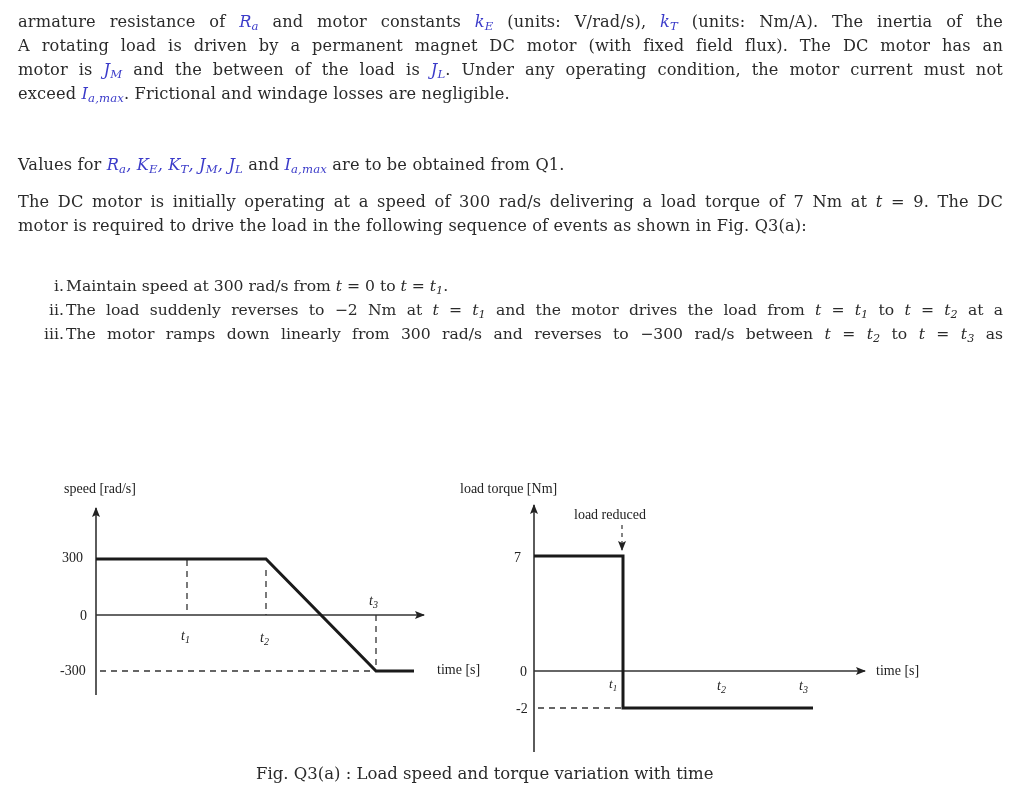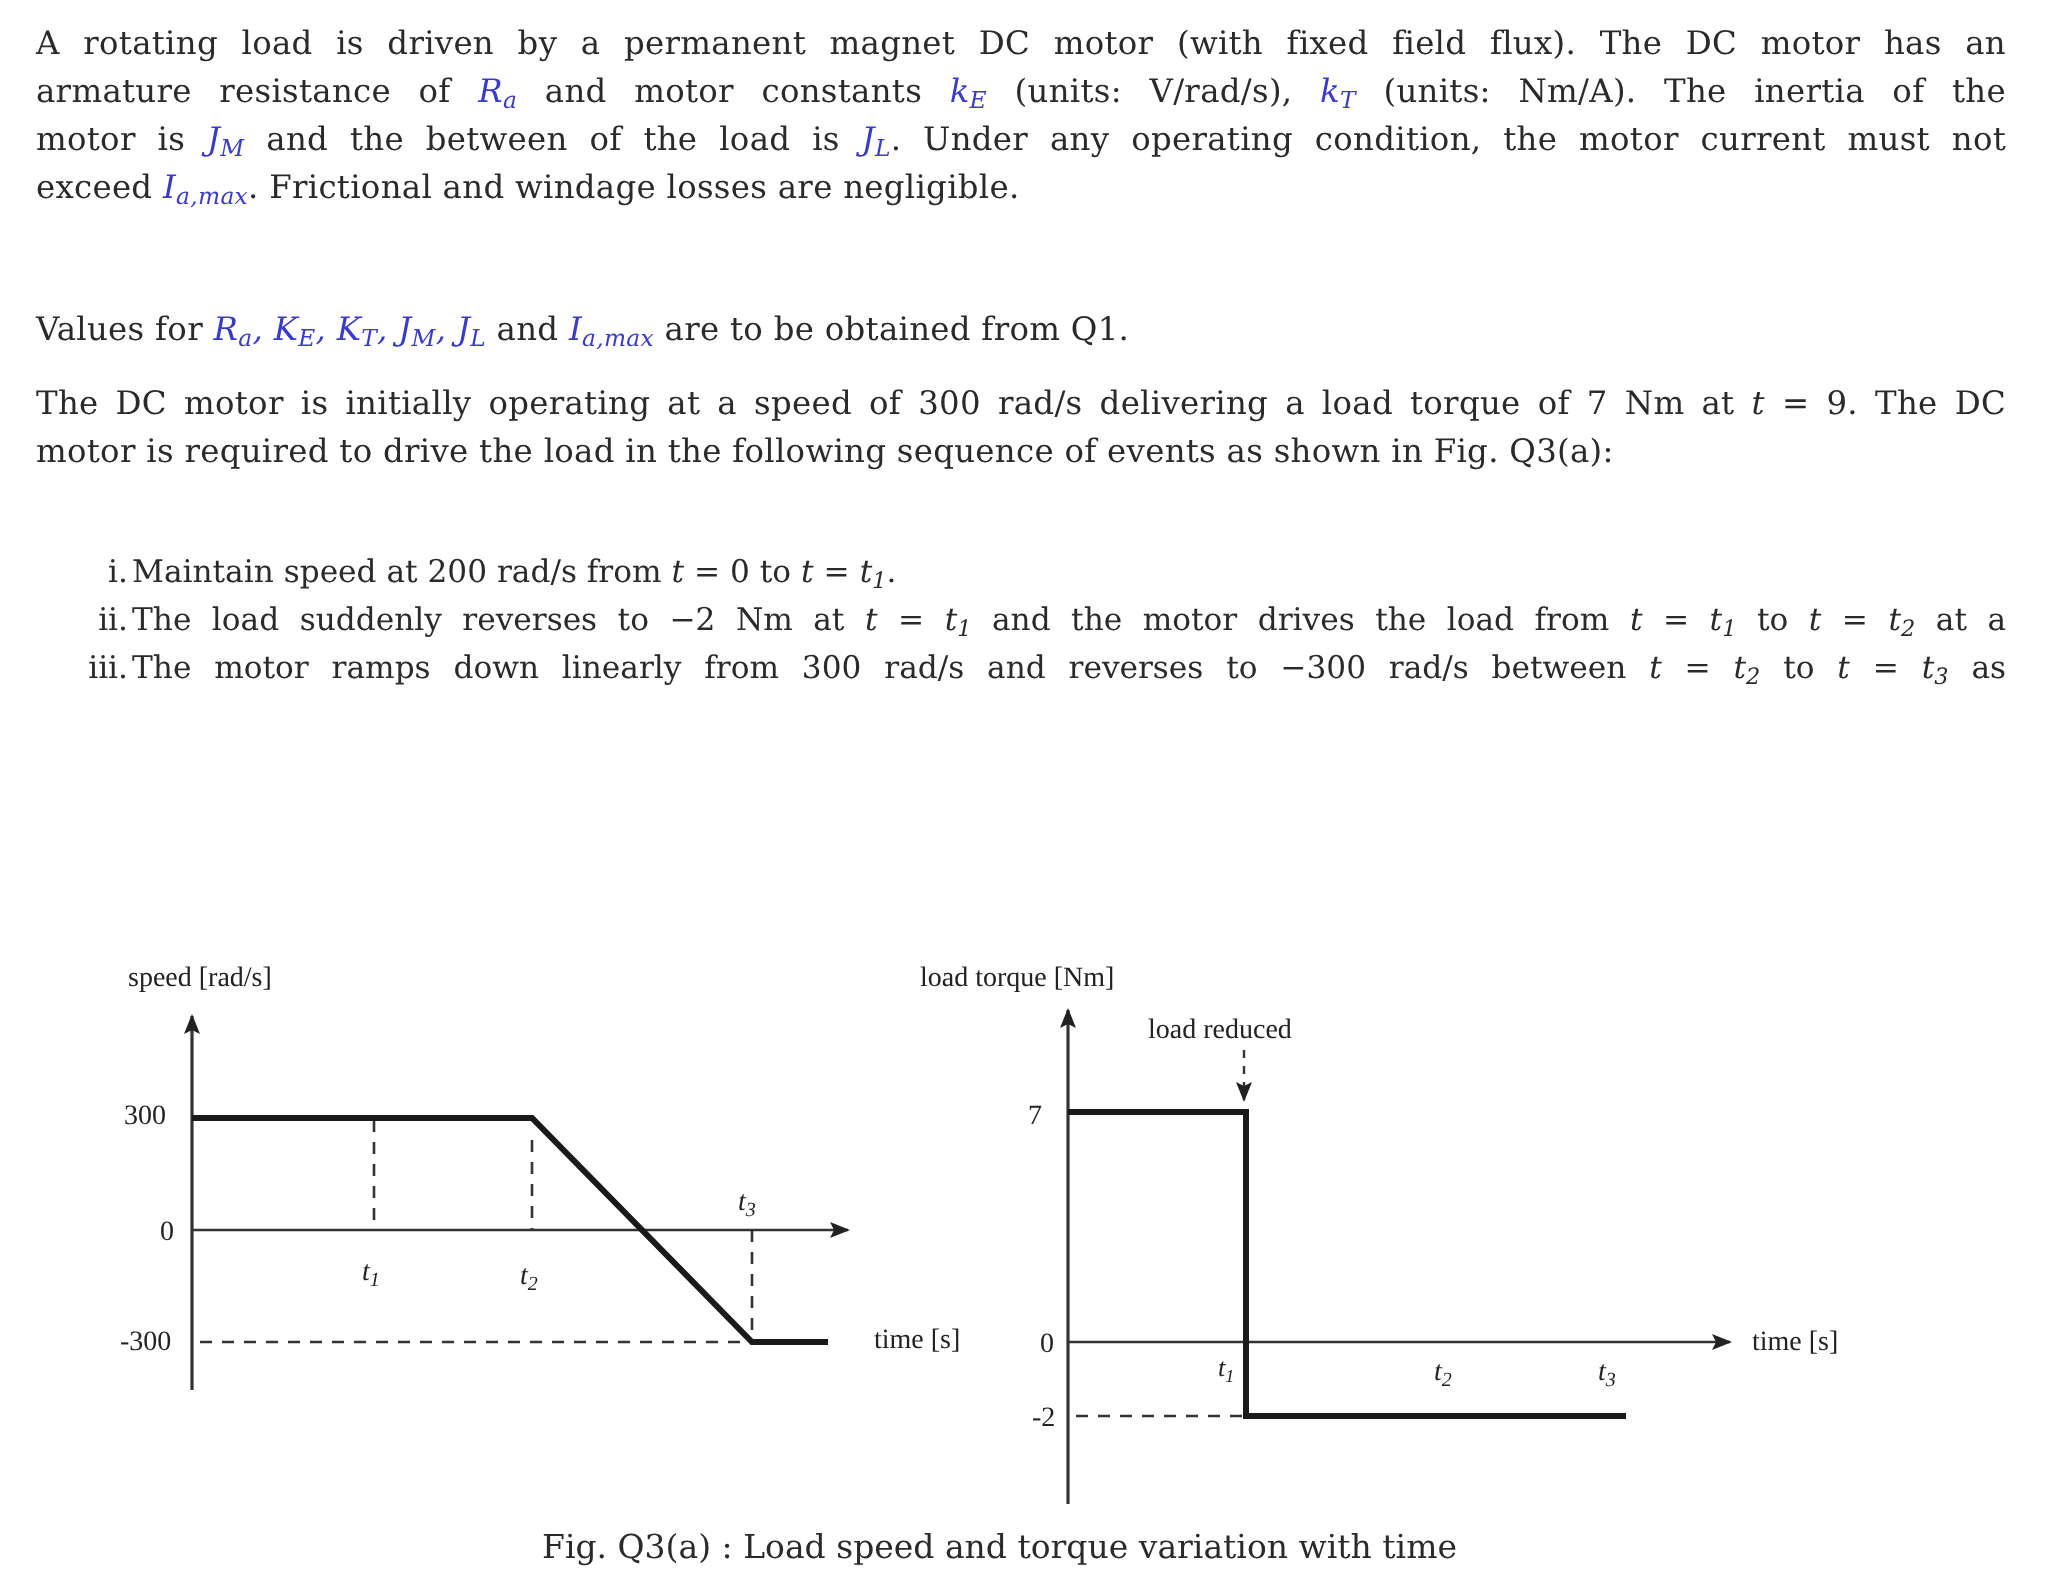--- a/index.html
+++ b/index.html
@@ -11,46 +11,46 @@
   .para .ln.last { text-align-last: left; }
   .v { color: #3b3bc9; font-style: italic; }
   .m { font-style: italic; }
   sub { font-size: 0.72em; vertical-align: -0.25em; line-height: 0; }
   .list { position: absolute; left: 18px; width: 985px; font-size: 15.6px; line-height: 24px; }
   .item { position: relative; padding-left: 48px; }
   .item .num { position: absolute; left: 2px; width: 44px; text-align: right; padding-right: 4px; }
   .item .ln { display: block; white-space: nowrap; }
   .item .ln.j { text-align-last: justify; text-align: justify; }
   svg text { font-family: "Liberation Serif", "DejaVu Serif", serif; fill: #222; }
-  .caption { position: absolute; left: 256px; top: 764px; font-size: 16.5px; color: #2a2a2a; margin-left: 15px; }
+  .caption { position: absolute; left: 256px; top: 764px; font-size: 16.5px; color: #2a2a2a; }
   .fig { position: absolute; }
 </style>
 </head>
 <body>
 
 <div class="para" style="top:10px;">
+  <span class="ln"><span>armature resistance of </span><span class="v"><span>R</span><sub>a</sub></span><span> and motor constants </span><span class="v"><span>k</span><sub>E</sub></span><span> (units: V/rad/s), </span><span class="v"><span>k</span><sub>T</sub></span><span> (units: Nm/A). The inertia of the</span></span>
   <span class="ln">A rotating load is driven by a permanent magnet DC motor (with fixed field flux). The DC motor has an</span>
-  <span class="ln"><span>armature resistance of </span><span class="v"><span>R</span><sub>a</sub></span><span> and motor constants </span><span class="v"><span>k</span><sub>E</sub></span><span> (units: V/rad/s), </span><span class="v"><span>k</span><sub>T</sub></span><span> (units: Nm/A). The inertia of the</span></span>
   <span class="ln"><span>motor is </span><span class="v"><span>J</span><sub>M</sub></span><span> and the between of the load is </span><span class="v"><span>J</span><sub>L</sub></span><span>. Under any operating condition, the motor current must not</span></span>
   <span class="ln last"><span>exceed </span><span class="v"><span>I</span><sub>a,max</sub></span><span>. Frictional and windage losses are negligible.</span></span>
 </div>
 
 <div class="para" style="top:141px;margin-top:12px;">
   <span class="ln last"><span>Values for </span><span class="v"><span>R</span><sub>a</sub></span><span class="v">, </span><span class="v"><span>K</span><sub>E</sub></span><span class="v">, </span><span class="v"><span>K</span><sub>T</sub></span><span class="v">, </span><span class="v"><span>J</span><sub>M</sub></span><span class="v">, </span><span class="v"><span>J</span><sub>L</sub></span><span> and </span><span class="v"><span>I</span><sub>a,max</sub></span><span> are to be obtained from Q1.</span></span>
 </div>
 
 <div class="para" style="top:190px;">
   <span class="ln"><span>The DC motor is initially operating at a speed of 300 rad/s delivering a load torque of 7 Nm at </span><span class="m">t</span><span> = 9. The DC</span></span>
   <span class="ln last">motor is required to drive the load in the following sequence of events as shown in Fig. Q3(a):</span>
 </div>
 
 <div class="list" style="top:274px;">
   <div class="item">
     <span class="num">i.</span>
-    <span class="ln"><span>Maintain speed at 200 rad/s from </span><span class="m">t</span><span> = 0 to </span><span class="m">t</span><span> = </span><span class="m"><span>t</span><sub>1</sub></span><span>.</span></span>
+    <span class="ln"><span>Maintain speed at 300 rad/s from </span><span class="m">t</span><span> = 0 to </span><span class="m">t</span><span> = </span><span class="m"><span>t</span><sub>1</sub></span><span>.</span></span>
   </div>
   <div class="item">
     <span class="num">ii.</span>
     <span class="ln j"><span>The load suddenly reverses to −2 Nm at </span><span class="m">t</span><span> = </span><span class="m">t<sub>1</sub></span><span> and the motor drives the load from </span><span class="m">t</span><span> = </span><span class="m">t<sub>1</sub></span><span> to </span><span class="m">t</span><span> = </span><span class="m">t<sub>2</sub></span><span> at a</span></span>
   </div>
   <div class="item">
     <span class="num">iii.</span>
     <span class="ln j"><span>The motor ramps down linearly from 300 rad/s and reverses to −300 rad/s between </span><span class="m">t</span><span> = </span><span class="m">t<sub>2</sub></span><span> to </span><span class="m">t</span><span> = </span><span class="m">t<sub>3</sub></span><span> as</span></span>
   </div>
 </div>

